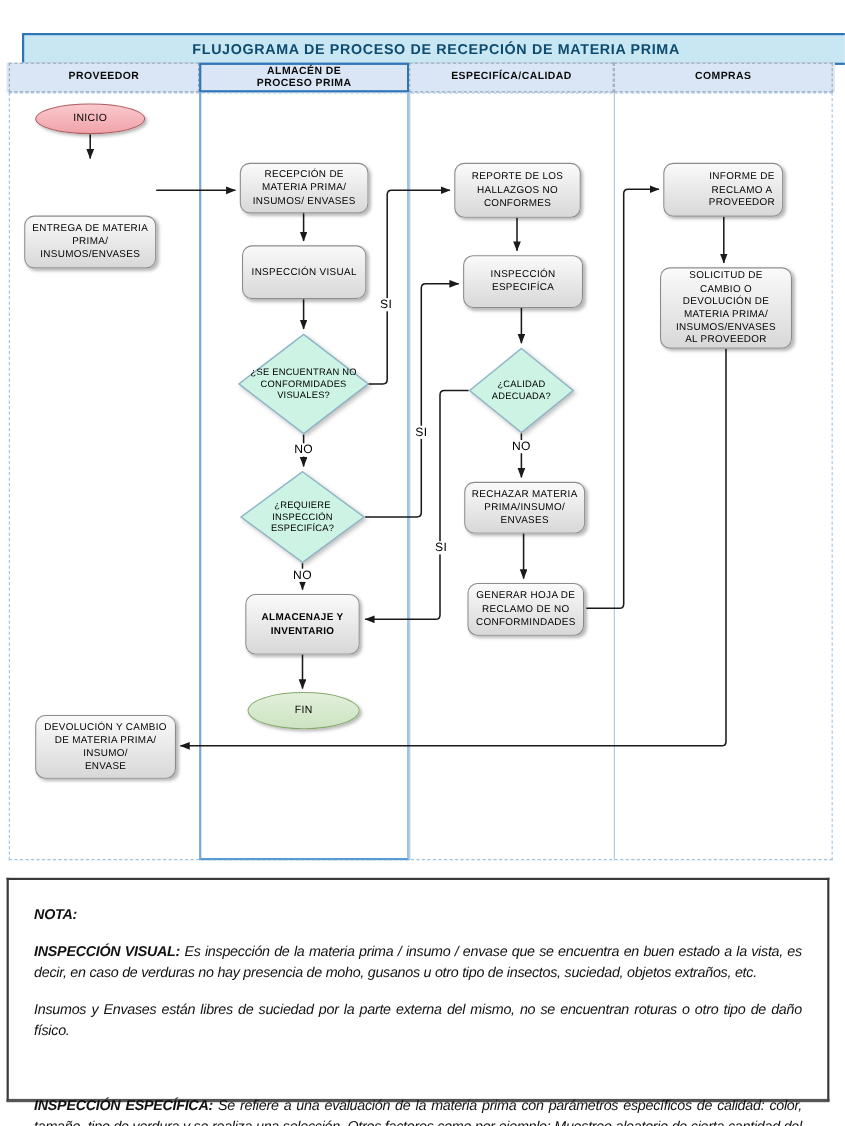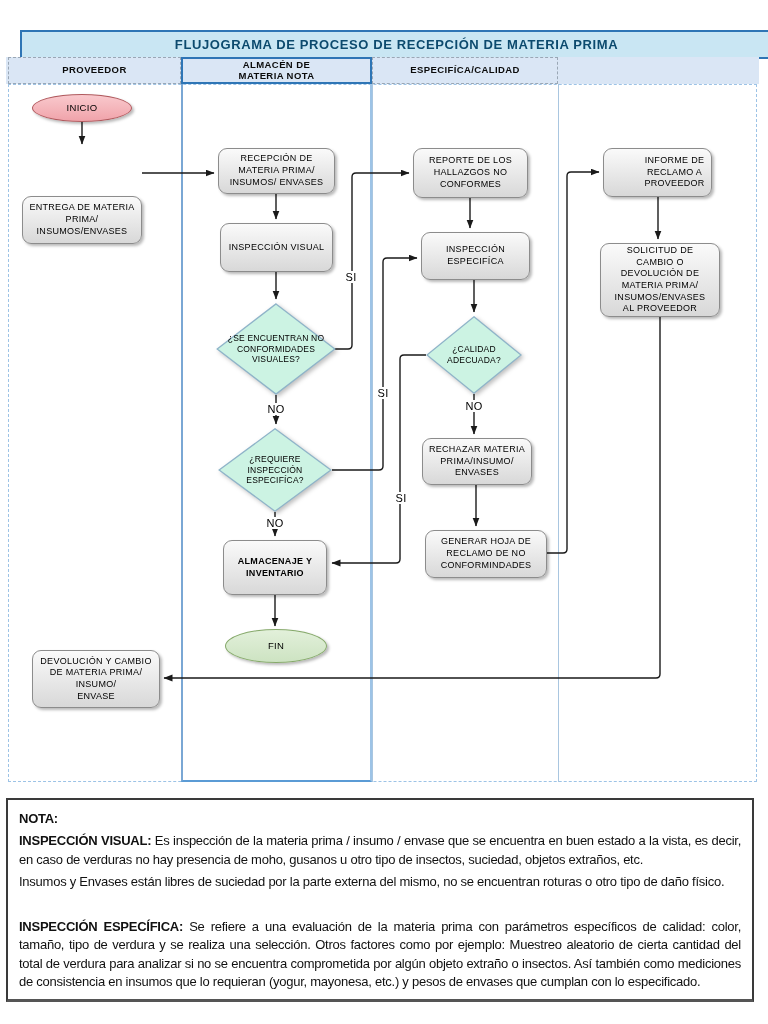--- a/index.html
+++ b/index.html
@@ -34,34 +34,35 @@
     text-align:center;font-size:8.5px;line-height:1.25;letter-spacing:.2px;white-space:pre-line;padding:0 10px;}
 
   
   #edges{left:0;top:0;pointer-events:none;}
   .edge-label{position:absolute;transform:translate(-50%,-50%);background:#fff;padding:0 2px;
     font-weight:normal;font-size:11px;letter-spacing:.3px;color:#000;}
 
   
   .nota-box{left:6px;top:798px;width:748px;height:204px;border:2px solid #3a3a3a;border-bottom:3px solid #555;
     background:#fff;box-sizing:border-box;padding:6px 7px;font-size:13px;letter-spacing:-.25px;line-height:1.42;text-align:justify;}
-  .nota-box p{margin:4px;}
+  .nota-box p{margin:16px;font-style:italic;}
   .nota-box .gap{height:18px;}
   .b{font-weight:bold;}
 </style>
 </head>
 <body>
 
 <div class="abs title-bar">FLUJOGRAMA DE PROCESO DE RECEPCIÓN DE MATERIA PRIMA</div>
 
 <div class="abs hdr-row">
   <div class="hdr-cell" style="left:2px;width:173px;">PROVEEDOR</div>
   <div class="hdr-cell selected" style="left:175px;width:191px;">ALMACÉN DE
-MATERIA NOTA</div>
+PROCESO PRIMA</div>
   <div class="hdr-cell" style="left:366px;width:186px;">ESPECIFÍCA/CALIDAD</div>
+  <div class="hdr-cell" style="left:552px;width:199px;">COMPRAS</div>
 </div>
 
 <div class="abs lane-frame"></div>
 <div class="abs v-sep" style="left:372px;"></div>
 <div class="abs v-sep" style="left:558px;"></div>
 <div class="abs lane2-frame"></div>
 
 <svg id="edges" class="abs" width="768" height="1024">
   <defs>
     <marker id="arr" markerWidth="10" markerHeight="8" refX="8.5" refY="3.5" orient="auto" markerUnits="userSpaceOnUse">
@@ -137,21 +138,21 @@
 <div class="node diamond" style="left:426px;top:316px;width:96px;height:78px;">
   <svg viewBox="0 0 100 100" preserveAspectRatio="none">
       <polygon points="50,1 99,50 50,99 1,50" fill="#ccf3e3" stroke="#8fb4c9" vector-effect="non-scaling-stroke" stroke-width="1.3"></polygon>
     </svg>
   <div class="dlabel">¿CALIDAD
 ADECUADA?</div>
 </div>
 <div class="node process" style="left:422px;top:438px;width:110px;height:47px;">RECHAZAR MATERIA
 PRIMA/INSUMO/
 ENVASES</div>
-<div class="node process" style="left:425px;top:530px;width:122px;height:48px;">GENERAR HOJA DE
+<div class="node process" style="left:425px;top:530px;width:106px;height:48px;">GENERAR HOJA DE
 RECLAMO DE NO
 CONFORMINDADES</div>
 
 <div class="node process" style="left:603px;top:148px;width:109px;height:49px;padding-left:36px;">INFORME DE
 RECLAMO A
 PROVEEDOR</div>
 <div class="node process" style="left:600px;top:243px;width:120px;height:74px;">SOLICITUD DE
 CAMBIO O
 DEVOLUCIÓN DE
 MATERIA PRIMA/

